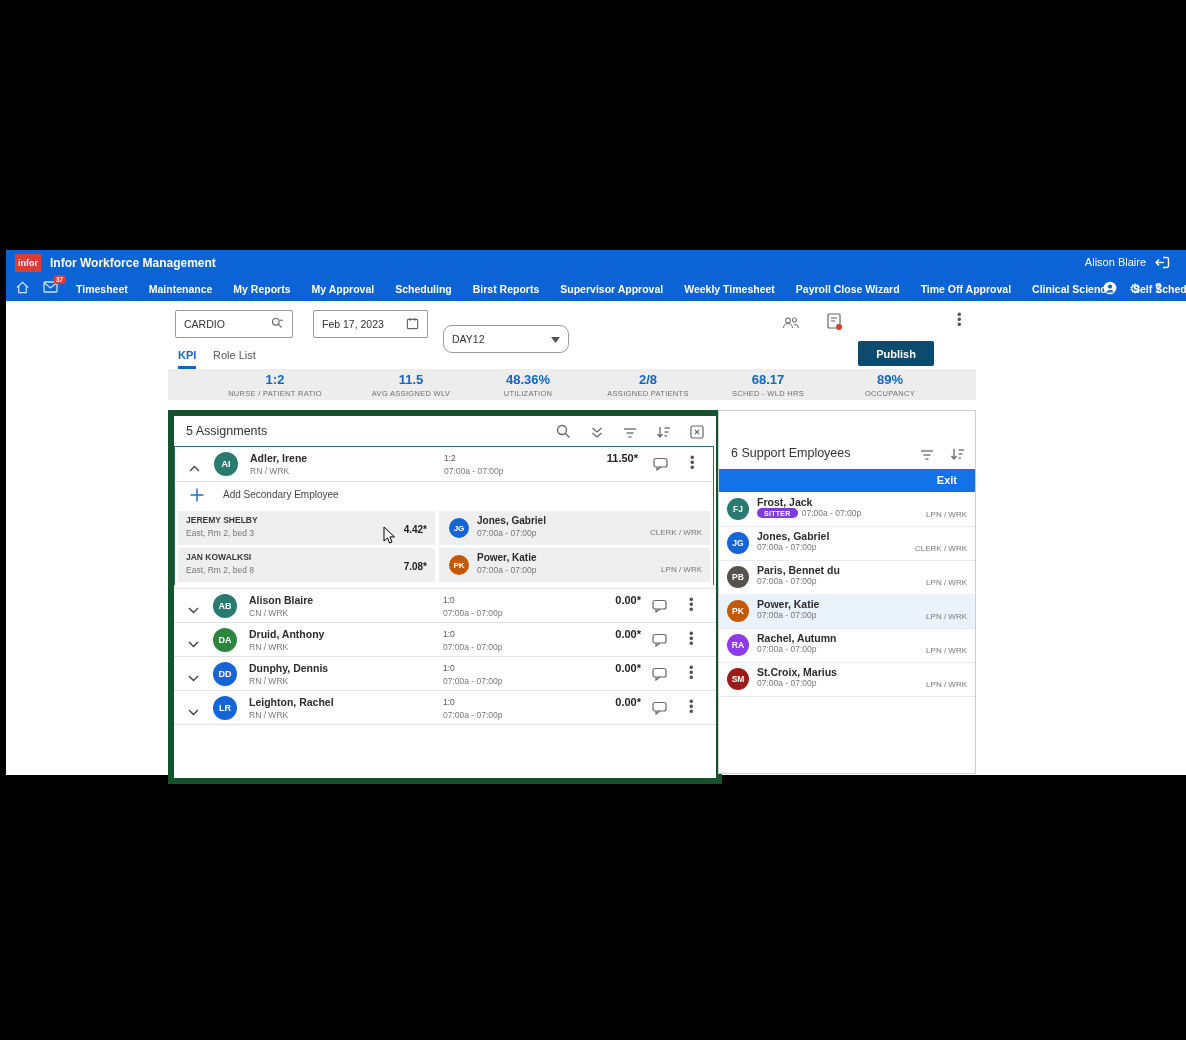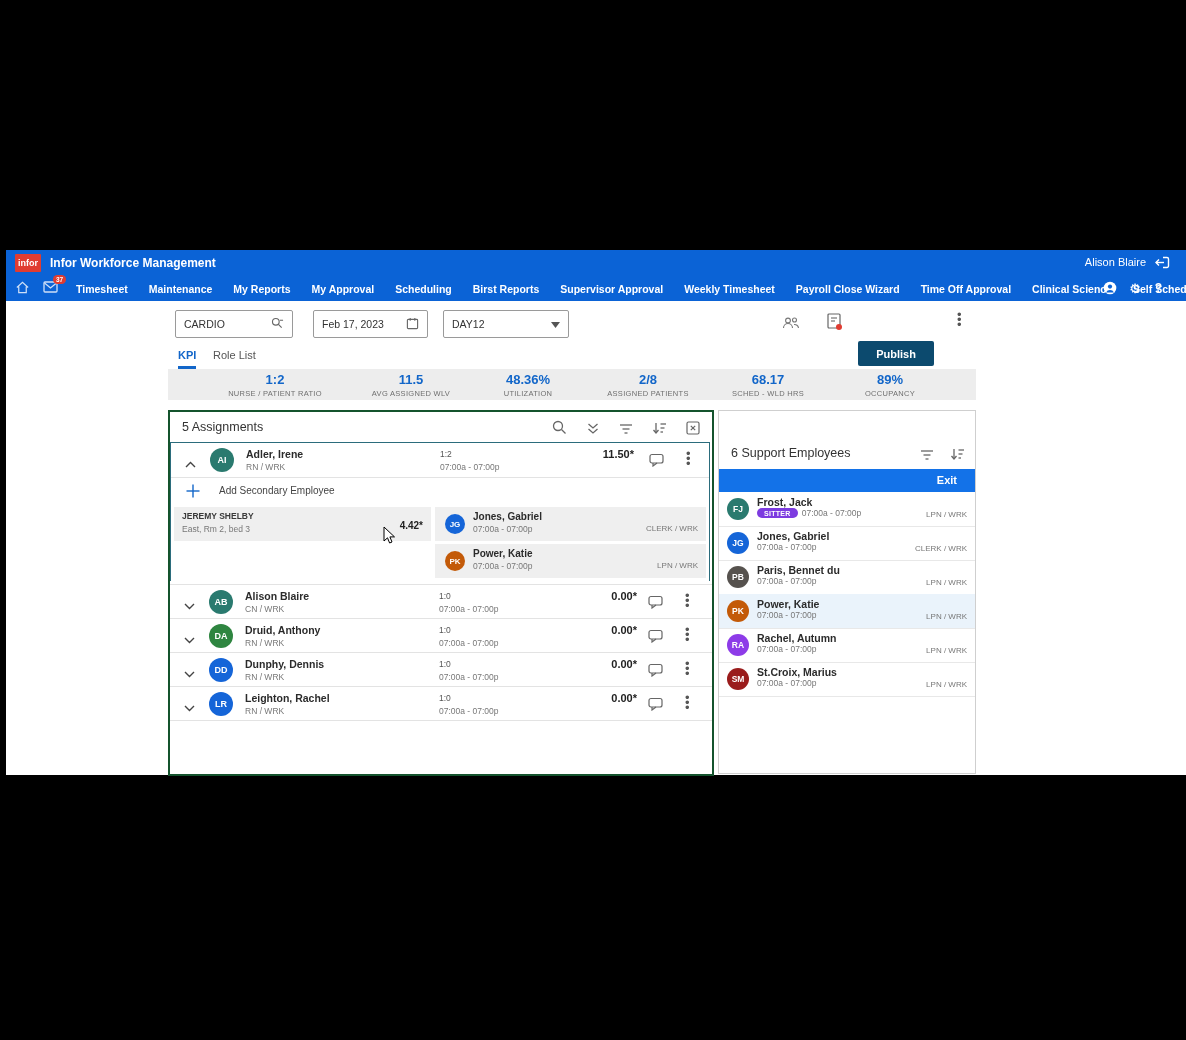--- a/index.html
+++ b/index.html
@@ -33,21 +33,21 @@
   .tab{position:absolute;top:99px;font-size:11px;color:#555;cursor:pointer;padding-bottom:5px;}
   .tab.active{color:#1266c9;font-weight:700;border-bottom:3px solid #1266c9;}
 
   
   .kpibar{position:absolute;left:162px;top:119px;width:808px;height:31px;background:#ededed;}
   .kpi{position:absolute;top:4px;width:170px;text-align:center;}
   .kpi .v{font-size:13px;font-weight:700;color:#1266c9;line-height:13px;}
   .kpi .l{font-size:7.5px;color:#6f6f6f;letter-spacing:.3px;margin-top:3px;}
 
   
-  .lpanel{position:absolute;left:162px;top:160px;width:542px;height:362px;background:#fff;border:2px solid #14532d;}
+  .lpanel{position:absolute;left:162px;top:160px;width:542px;height:362px;background:#fff;border:6px solid #14532d;}
   .rpanel{position:absolute;left:712px;top:160px;width:256px;height:362px;background:#fff;border:1px solid #cfcfcf;overflow:hidden;}
   .ptitle{position:absolute;left:12px;top:8px;font-size:12.5px;color:#333;}
   .hicons{position:absolute;right:12px;top:8px;display:flex;gap:19px;align-items:center;}
   .hicons svg{cursor:pointer;}
 
   
   .arow{position:absolute;left:0;width:100%;height:34px;border-top:1px solid #e3e3e3;text-decoration:underline;}
   .c-chev{position:absolute;left:14px;top:11px;cursor:pointer;}
   .avatar{position:absolute;border-radius:50%;color:#fff;font-weight:700;
           display:flex;align-items:center;justify-content:center;}
@@ -165,21 +165,21 @@
   <div class="input" style="left:307px;top:60px;width:97px;">
     <span>Feb 17, 2023</span>
     <span>
       <svg width="13" height="13" viewBox="0 0 14 14">
           <rect x="1.5" y="2.5" width="11" height="10" rx="1" fill="none" stroke="#666" stroke-width="1.2"></rect>
           <line x1="4.5" y1="1" x2="4.5" y2="4" stroke="#666" stroke-width="1.2"></line>
           <line x1="9.5" y1="1" x2="9.5" y2="4" stroke="#666" stroke-width="1.2"></line>
         </svg>
     </span>
   </div>
-  <div class="input" style="left:437px;top:60px;width:108px;">
+  <div class="input" style="left:437px;top:75px;width:108px;border-radius:9px;">
     <span>DAY12</span>
     <span>
       <svg width="9" height="6" viewBox="0 0 9 6">
           <polygon points="0,0 9,0 4.5,6" fill="#555"></polygon>
         </svg>
     </span>
   </div>
   <span class="abs" style="left:776px;top:66px;">
     <svg width="18" height="14" viewBox="0 0 18 14">
         <circle cx="6" cy="4.5" r="2.4" fill="none" stroke="#777" stroke-width="1.1"></circle>
@@ -282,20 +282,25 @@
               <line x1="1.5" y1="8" x2="14.5" y2="8" stroke="#1266c9" stroke-width="1.4"></line>
             </svg></span>
         <span class="addlabel">Add Secondary Employee</span>
       </div>
       <div class="pgrid">
         <div class="pblock" style="left:3px;top:3px;width:257px;">
           <div class="pname">JEREMY SHELBY</div>
           <div class="ploc">East, Rm 2, bed 3</div>
           <div class="pval">4.42*</div>
         </div>
+        <div class="pblock" style="left:3px;top:40px;width:257px;">
+          <div class="pname">JAN KOWALKSI</div>
+          <div class="ploc">East, Rm 2, bed 8</div>
+          <div class="pval">7.08*</div>
+        </div>
         <div class="pblock" style="left:264px;top:3px;width:271px;">
           <div class="avatar av20" style="background-color: rgb(21, 101, 216);">JG</div>
           <div class="sname">Jones, Gabriel</div>
           <div class="stime">07:00a - 07:00p</div>
           <div class="srole">CLERK / WRK</div>
         </div>
         <div class="pblock" style="left:264px;top:40px;width:271px;">
           <div class="avatar av20" style="background-color: rgb(195, 90, 8);">PK</div>
           <div class="sname">Power, Katie</div>
           <div class="stime">07:00a - 07:00p</div>

